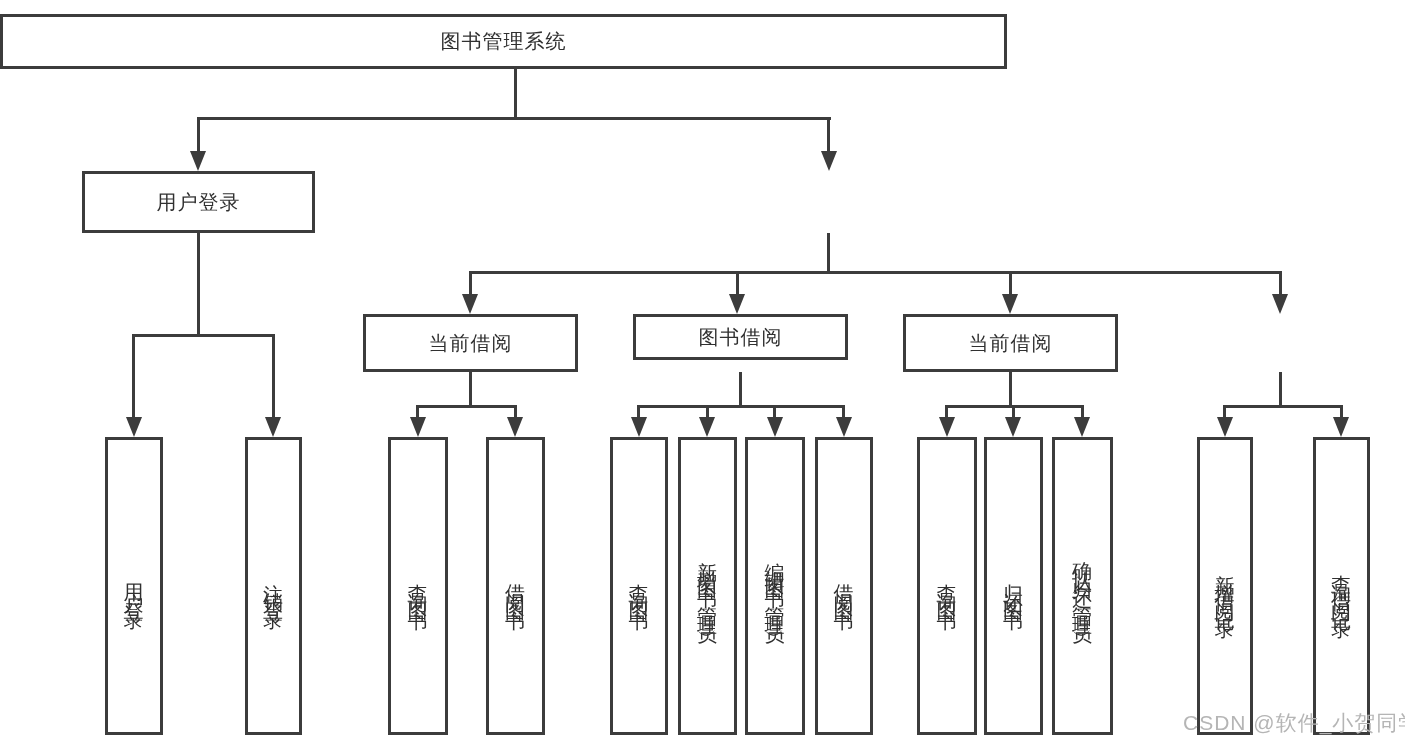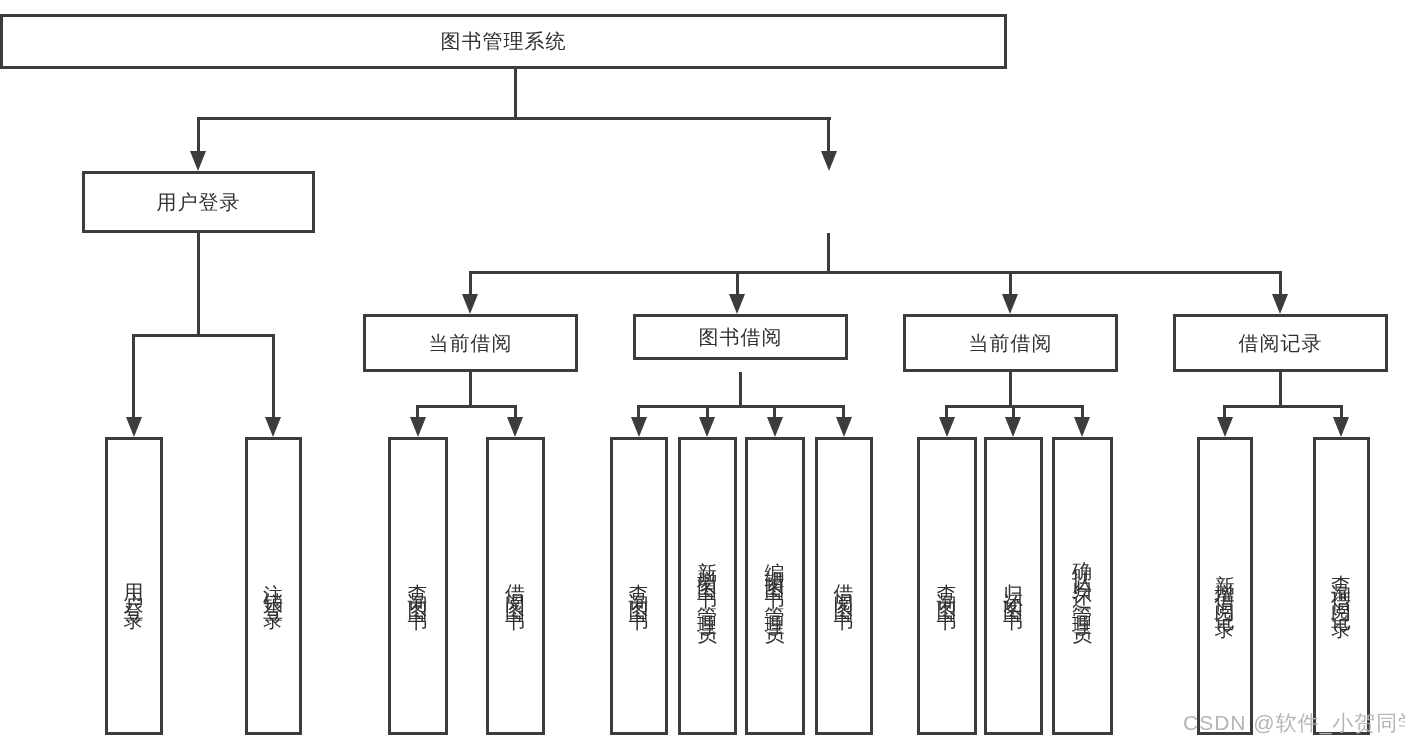--- a/index.html
+++ b/index.html
@@ -60,21 +60,20 @@
   <div class="vline" style="left:736px;top:271px;height:27px"></div>
   <div class="arrow" style="left:729px;top:294px"></div>
   <div class="vline" style="left:1009px;top:271px;height:27px"></div>
   <div class="arrow" style="left:1002px;top:294px"></div>
   <div class="vline" style="left:1279px;top:271px;height:27px"></div>
   <div class="arrow" style="left:1272px;top:294px"></div>
 
   <div class="box" style="left:363px;top:314px;width:215px;height:58px">当前借阅</div>
   <div class="box" style="left:633px;top:314px;width:215px;height:46px">图书借阅</div>
   <div class="box" style="left:903px;top:314px;width:215px;height:58px">当前借阅</div>
-  <div class="box" style="left:1173px;top:314px;width:215px;height:58px">借阅记录</div>
 
   <div class="vline" style="left:469px;top:372px;height:36px"></div>
   <div class="hline" style="left:416px;top:405px;width:101px"></div>
   <div class="vline" style="left:416px;top:405px;height:15px"></div>
   <div class="arrow" style="left:410px;top:417px"></div>
   <div class="vline" style="left:514px;top:405px;height:15px"></div>
   <div class="arrow" style="left:507px;top:417px"></div>
 
   <div class="vline" style="left:739px;top:372px;height:36px"></div>
   <div class="hline" style="left:637px;top:405px;width:208px"></div>

